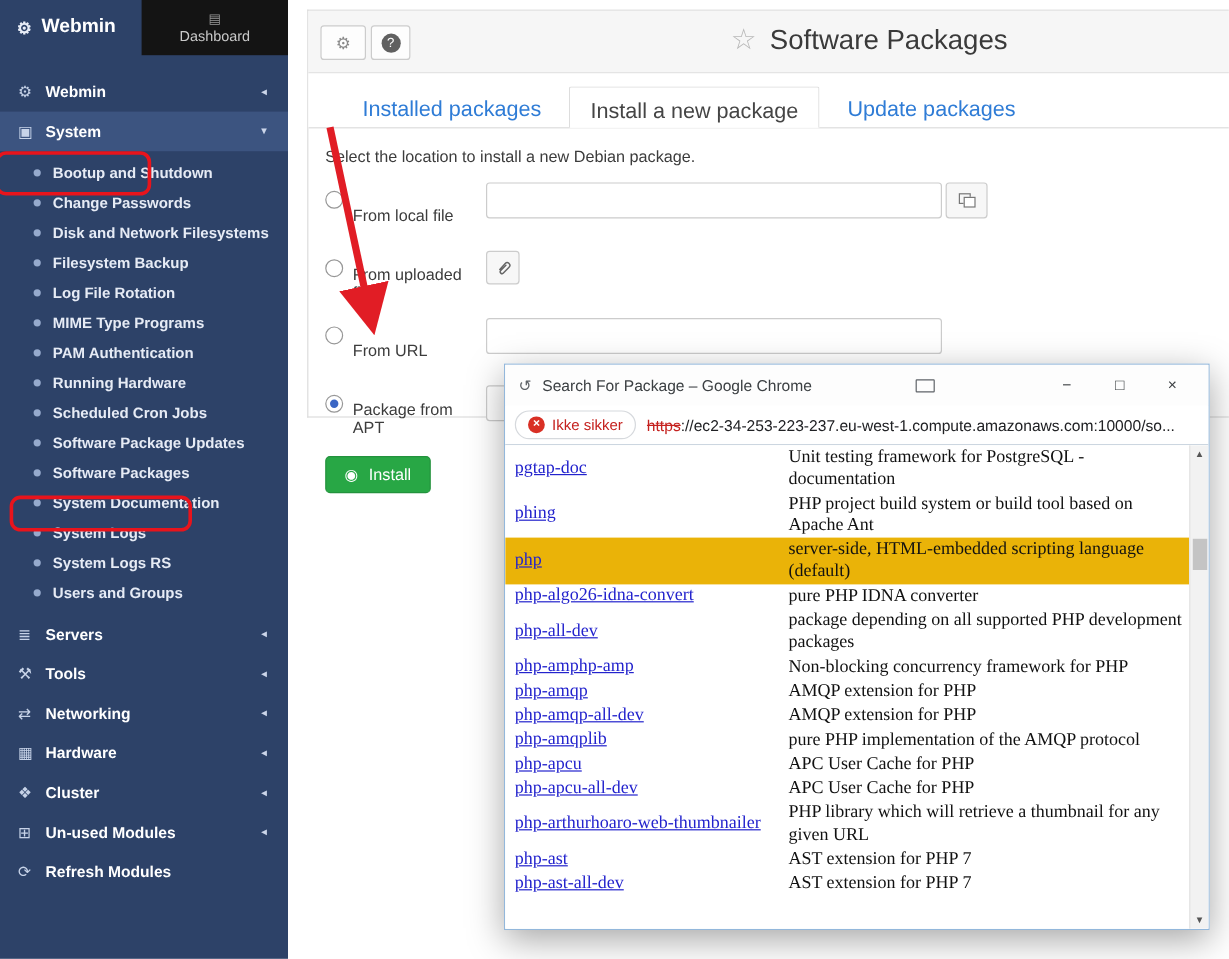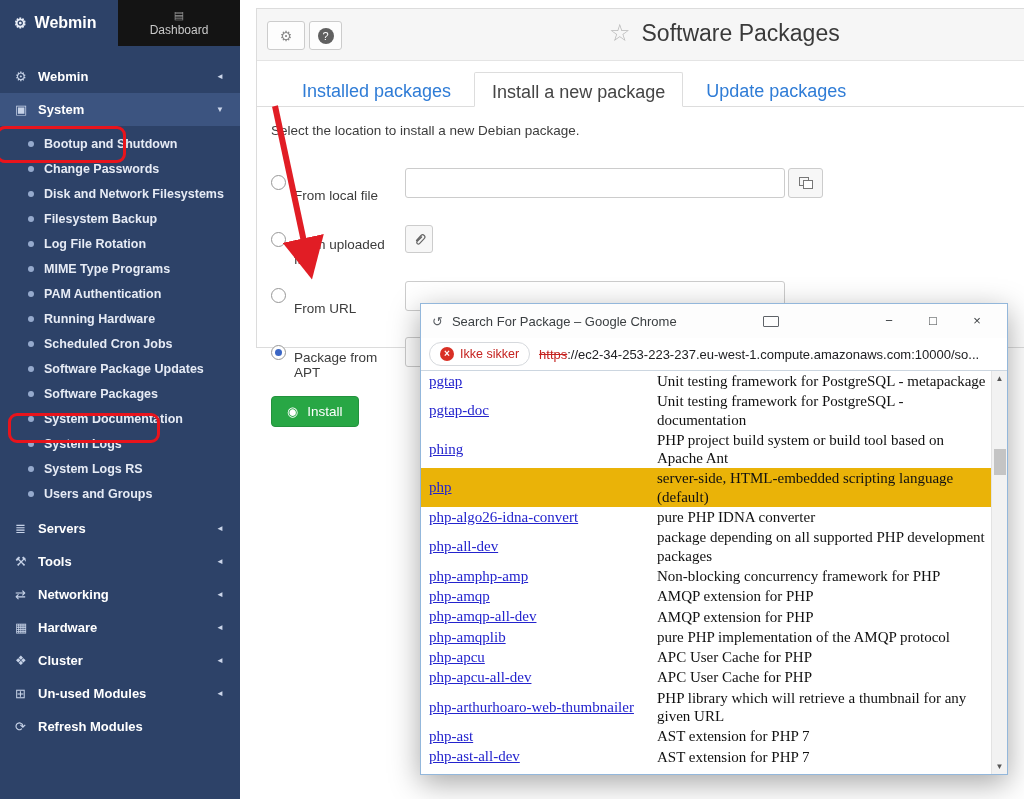--- a/index.html
+++ b/index.html
@@ -38,21 +38,21 @@
   .hdr-btn.help { left:52px; width:33px; }
   .help-circle { width:16px; height:16px; border-radius:50%; background:#606060; color:#fff; font-size:11px; display:flex; align-items:center; justify-content:center; }
   .page-title { position:absolute; left:352px; top:10px; display:flex; align-items:center; gap:11px; font-size:23px; color:#3a3a3a; white-space:nowrap; }
   .star-icon { color:#b8b8b8; font-size:24px; }
 
   .tabs { display:flex; gap:6px; padding:11px 0 0 28px; border-bottom:1px solid #ddd; height:46px; background:#fff; }
   .tab { padding:9px 17px 10px; font-size:18px; color:#2f7cd6; cursor:pointer; white-space:nowrap; }
   .tab.active { background:#fff; border:1px solid #ddd; border-bottom:1px solid #fff; margin-bottom:-1px; color:#454545; border-radius:2px 2px 0 0; }
 
   .form-area { padding:16px 0 0 14px; font-size:13.5px; color:#3c3c3c; }
-  .intro { margin-bottom:24px; }
+  .intro { margin-bottom:8px; }
   .opt-row { display:flex; align-items:center; margin-bottom:8px; min-height:30px; }
   .radio { width:15px; height:15px; border:1px solid #979797; border-radius:50%; background:#fff; margin-right:8px; flex:none; position:relative; cursor:pointer; }
   .radio.checked::after { content:""; position:absolute; inset:3px; border-radius:50%; background:#3b66c4; }
   .opt-label { width:111px; flex:none;margin-top:26px; }
   .txt-input { height:30px; border:1px solid #ccc; border-radius:3px; background:#fff; padding:0 8px; font-size:13px; font-family:"Liberation Sans",sans-serif; }
   .input-wide { width:380px; }
   .input-apt { width:237px; }
   .icon-btn { width:35px; height:30px; border:1px solid #ccc; background:#f7f7f7; border-radius:3px; margin-left:3px; display:flex; align-items:center; justify-content:center; cursor:pointer; }
   .copy-ico { position:relative; width:13px; height:11px; }
   .copy-ico::before { content:""; position:absolute; left:0; top:0; width:8px; height:7px; border:1px solid #777; background:#f7f7f7; }
@@ -311,24 +311,20 @@
   <div class="popup-urlbar">
     <span class="sec-chip">
       <span class="warn-badge">×</span>
       <span class="not-secure">Ikke sikker</span>
     </span>
     <span class="url-text"><s>https</s><span>://ec2-34-253-223-237.eu-west-1.compute.amazonaws.com:10000/so...</span></span>
   </div>
   <div class="popup-content">
     <div class="pkg-list">
 
-        <div class="pkg-row">
-          <a class="pkg-name">pgtap</a>
-          <div class="pkg-desc">Unit testing framework for PostgreSQL - metapackage</div>
-        </div>
 
         <div class="pkg-row">
           <a class="pkg-name">pgtap-doc</a>
           <div class="pkg-desc">Unit testing framework for PostgreSQL - documentation</div>
         </div>
 
         <div class="pkg-row">
           <a class="pkg-name">phing</a>
           <div class="pkg-desc">PHP project build system or build tool based on Apache Ant</div>
         </div>

